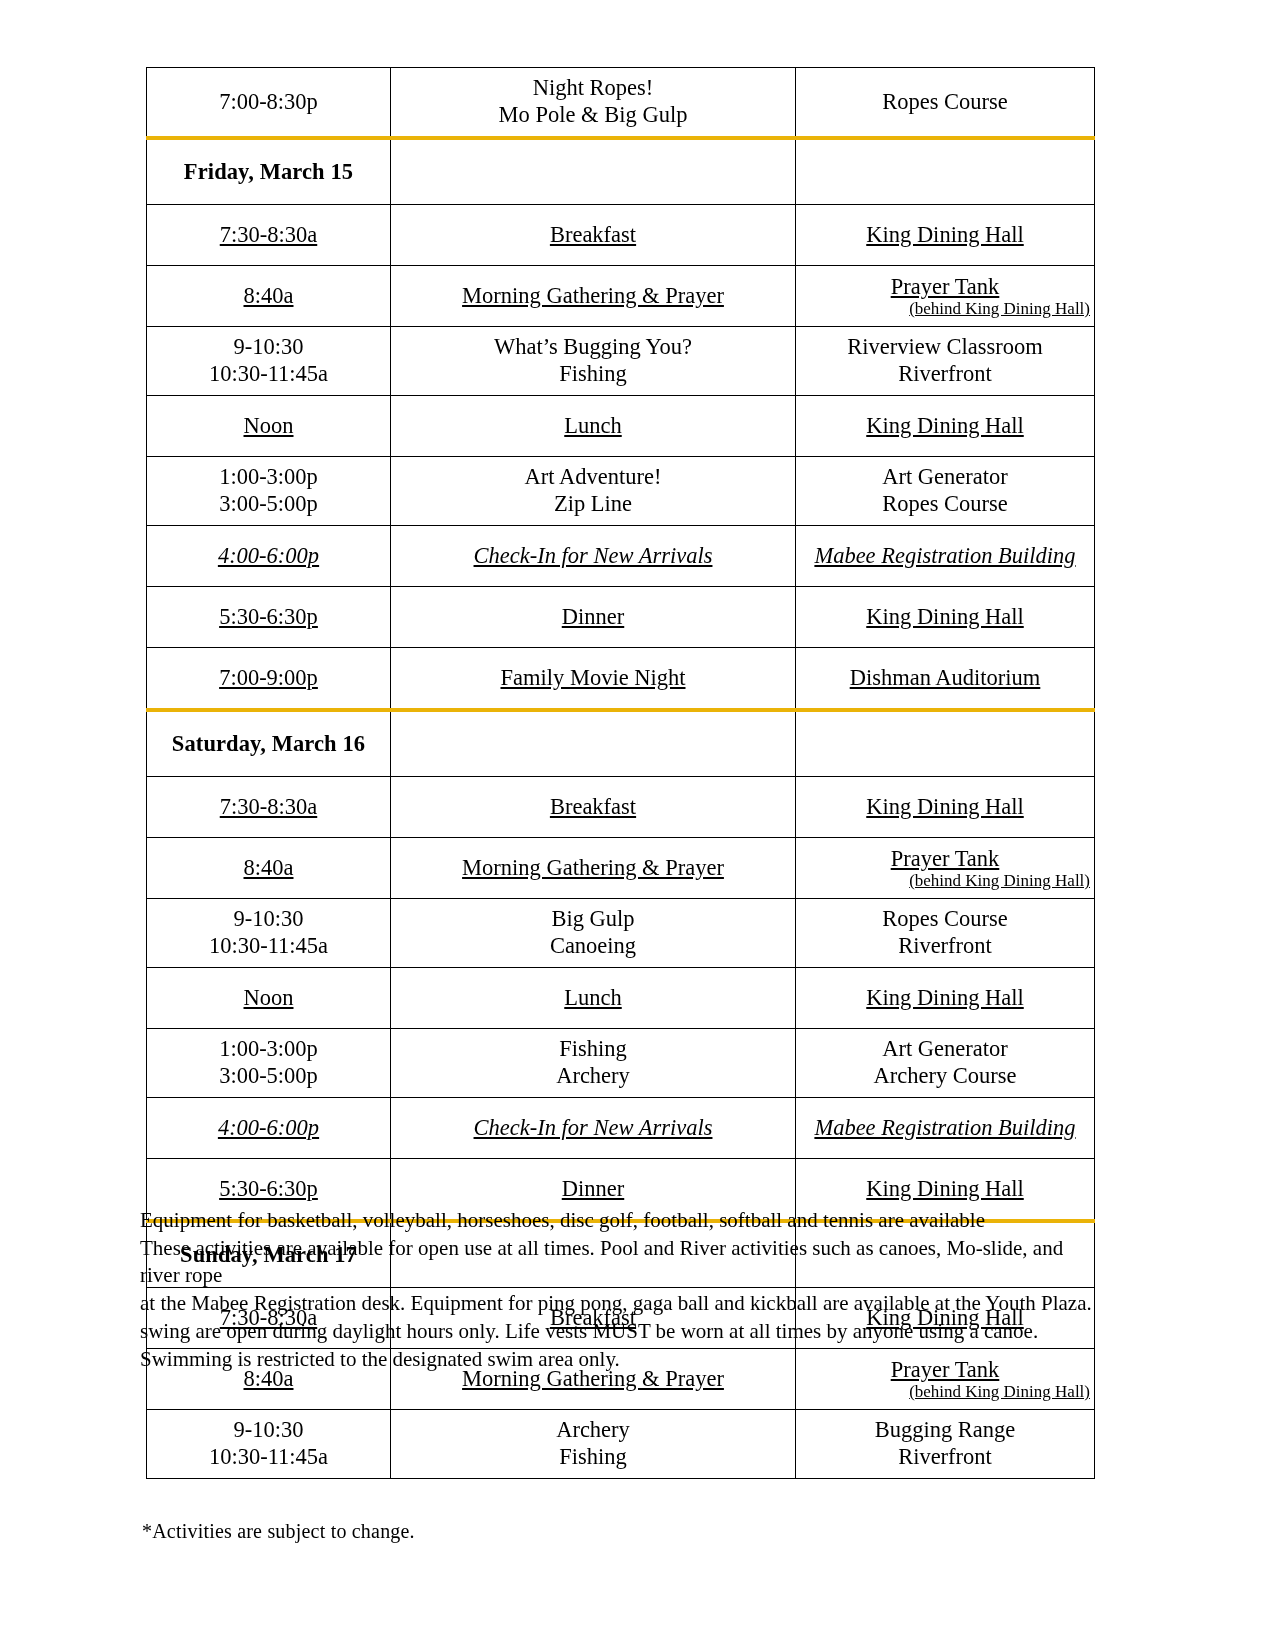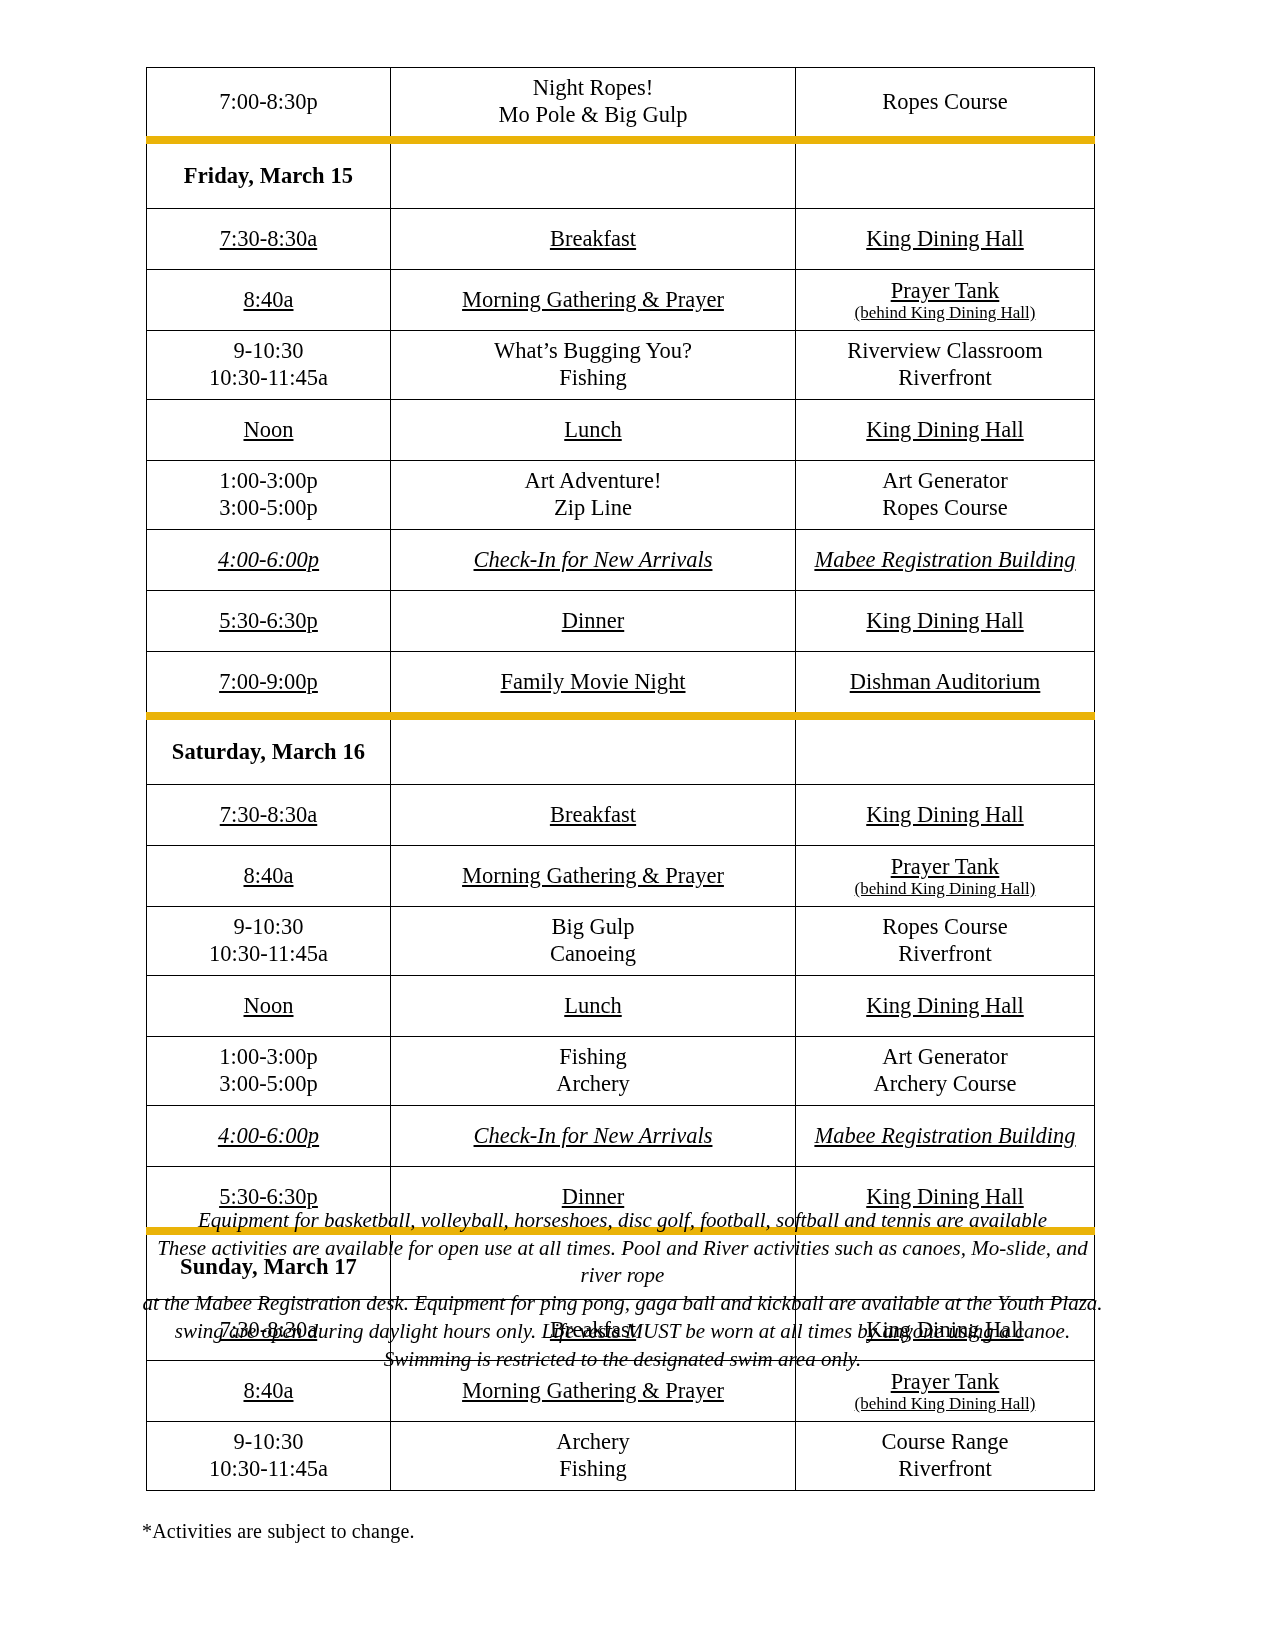--- a/index.html
+++ b/index.html
@@ -46,21 +46,21 @@
     text-align: center;
     vertical-align: middle;
     font-size: 22.5px;
     line-height: 1.18;
     padding: 6px 4px;
     background: #ffffff;
   }
 
   
   tr.day-sep > td {
-    border-top: 8px solid #eab308;
+    border-top: 4px solid #eab308;
     font-family: Liberation Serif, serif;
   }
 
   tr.day-header > td {
     height: 52px;
   }
   td.day-name {
     font-weight: bold;
     font-size: 22.5px;
     text-align: center;
@@ -73,35 +73,34 @@
   
   tr.italic > td {
     font-style: italic;
   }
 
   .subnote {
     display: block;
     font-size: 17px;
     line-height: 1.12;
     margin-top: -1px;
+    text-align: right;
   }
   .line2 {
     display: block;
   }
 
   
   .footer-note {
     position: absolute;
     left: 140px;
     top: 1207px;
     width: 965px;
-    text-align: center;
     font-size: 21px;
     line-height: 1.32;
-    font-style: italic;
   }
   .footer-note span { display: block; }
 
   .disclaimer {
     position: absolute;
     left: 142px;
     top: 1520px;
     font-size: 20px;
     font-weight: normal;
     letter-spacing: .2px;
@@ -221,21 +220,21 @@
             <td><span class="line1">King Dining Hall</span></td>
           </tr>
           <tr class="single">
             <td><span class="line1">8:40a</span></td>
             <td><span class="line1">Morning Gathering &amp; Prayer</span></td>
             <td><span class="line1">Prayer Tank</span><span class="subnote">(behind King Dining Hall)</span></td>
           </tr>
           <tr class="double">
             <td><span class="line1">9-10:30</span><span class="line2">10:30-11:45a</span></td>
             <td><span class="line1">Archery</span><span class="line2">Fishing</span></td>
-            <td><span class="line1">Course Range</span><span class="line2">Riverfront</span></td>
+            <td><span class="line1">Bugging Range</span><span class="line2">Riverfront</span></td>
           </tr>
         </tbody>
     </table>
   </div>
 
   <div class="footer-note" id="footer-note">
       <span>Equipment for basketball, volleyball, horseshoes, disc golf, football, softball and tennis are available</span>
       <span>These activities are available for open use at all times.  Pool and River activities such as canoes, Mo-slide, and river rope</span>
       <span>at the Mabee Registration desk. Equipment for ping pong, gaga ball and kickball are available at the Youth Plaza.</span>
       <span>swing are open during daylight hours only. Life vests MUST be worn at all times by anyone using a canoe.</span>

